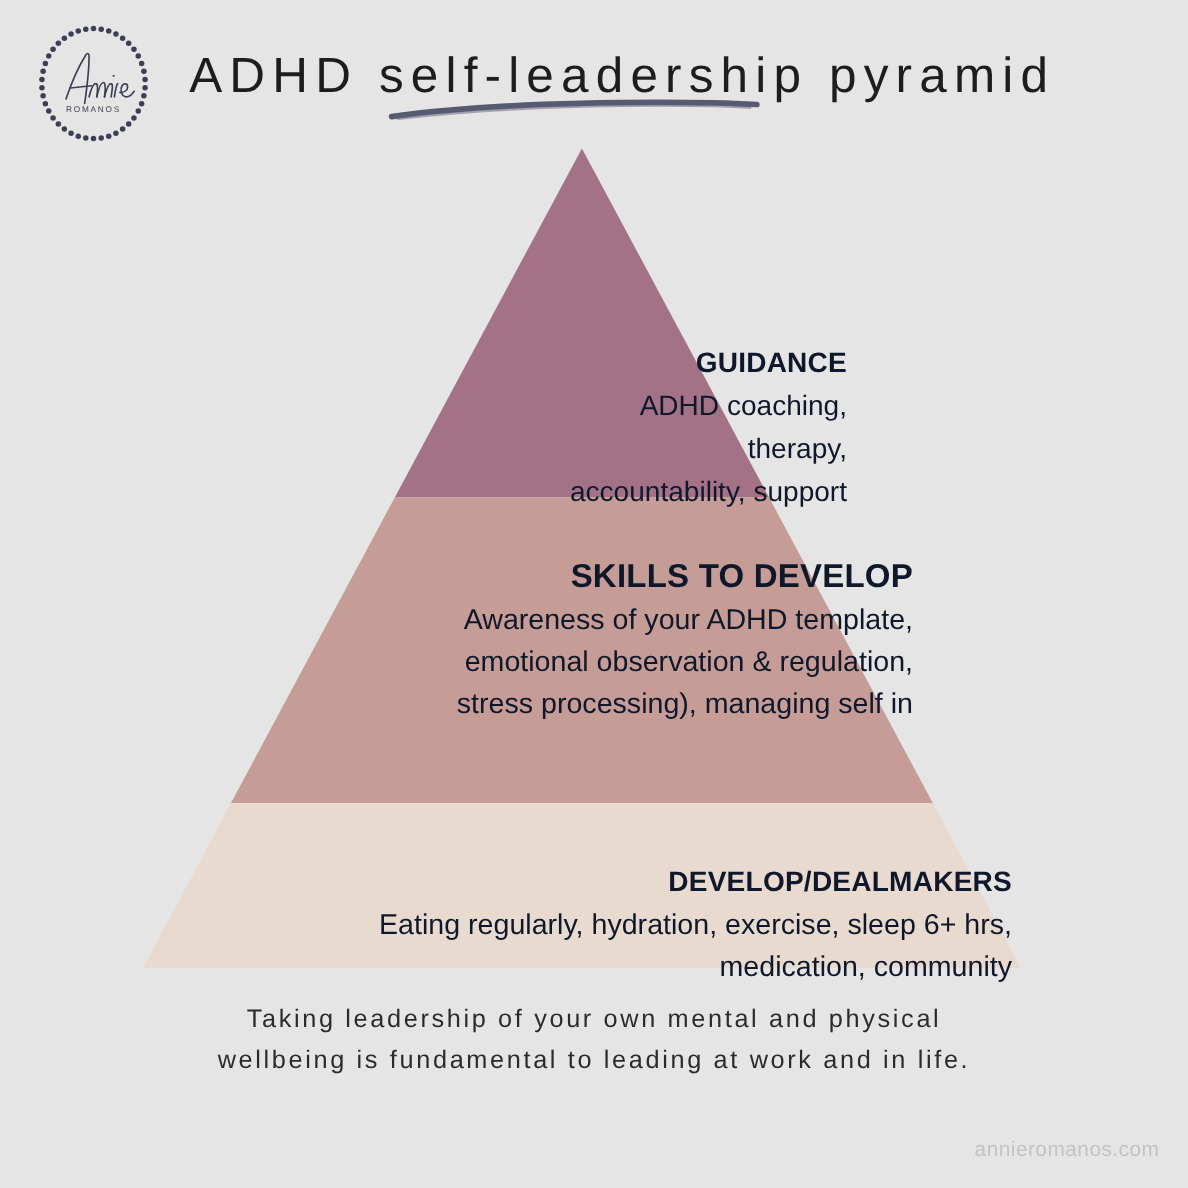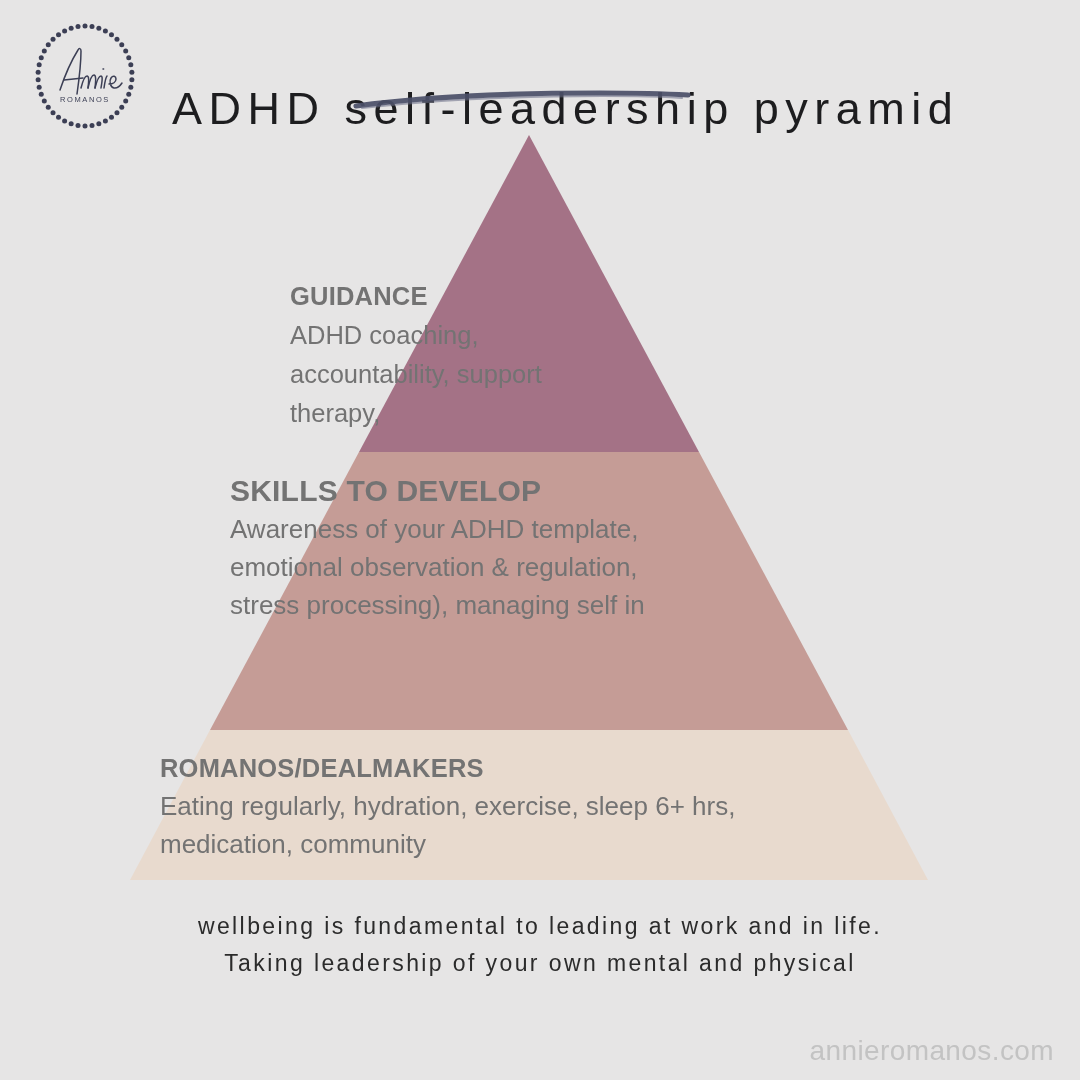--- a/index.html
+++ b/index.html
@@ -37,21 +37,20 @@
     position: absolute;
     left: 172px;
     top: 44px;
     width: 820px;
     font-size: 45px;
     font-weight: 300;
     letter-spacing: 6.5px;
     color: #1d1d1f;
     white-space: nowrap;
     line-height: 1.1;
-    margin-top: 40px;
   }
 
   .title-underline {
     position: absolute;
     left: 352px;
     top: 86px;
     width: 340px;
     height: 26px;
   }
 
@@ -60,23 +59,24 @@
     position: absolute;
     left: 0;
     top: 0;
     width: 1080px;
     height: 1080px;
     pointer-events: none;
   }
 
   .tier-text {
     position: absolute;
-    text-align: left;
-    color: #737373;
+    text-align: right;
+    color: #0f172a;
     pointer-events: auto;
+    margin-top: 34px;
   }
   .tier-heading {
     font-weight: bold;
     display: block;
   }
   .tier-body {
     display: block;
     font-weight: 400;
   }
 
@@ -123,21 +123,21 @@
     line-height: 37px;
     color: #2b2b2b;
   }
   .caption-line { display: block; }
 
   
   .footer-url {
     position: absolute;
     right: 26px;
     top: 1035px;
-    font-size: 28px;
+    font-size: 19px;
     font-weight: 300;
     letter-spacing: 0.4px;
     color: #c3c3c3;
   }
 </style>
 </head>
 <body>
 
 <div class="header">
 
@@ -215,35 +215,35 @@
   <polygon id="tier1-shape" points="529,135 359,452 699,452" fill="#a47286"></polygon>
 
   <polygon id="tier2-shape" points="359,452 699,452 848,730 210,730" fill="#c59c96"></polygon>
 
   <polygon id="tier3-shape" points="210,730 848,730 928,880 130,880" fill="#e8dace"></polygon>
 </svg>
 
 <div class="tier-text" id="tier1-text">
   <span class="tier-heading">GUIDANCE</span>
   <span class="tier-body">ADHD coaching,</span>
+  <span class="tier-body">therapy,</span>
   <span class="tier-body">accountability, support</span>
-  <span class="tier-body">therapy,</span>
 </div>
 
 <div class="tier-text" id="tier2-text">
   <span class="tier-heading">SKILLS TO DEVELOP</span>
   <span class="tier-body">Awareness of your ADHD template,</span>
   <span class="tier-body">emotional observation &amp; regulation,</span>
   <span class="tier-body">stress processing), managing self in</span>
 </div>
 
 <div class="tier-text" id="tier3-text">
-  <span class="tier-heading">ROMANOS/DEALMAKERS</span>
+  <span class="tier-heading">DEVELOP/DEALMAKERS</span>
   <span class="tier-body">Eating regularly, hydration, exercise, sleep 6+ hrs,</span>
   <span class="tier-body">medication, community</span>
 </div>
 
 <div class="caption">
+  <span class="caption-line">Taking leadership of your own mental and physical</span>
   <span class="caption-line">wellbeing is fundamental to leading at work and in life.</span>
-  <span class="caption-line">Taking leadership of your own mental and physical</span>
 </div>
 
 <div class="footer-url">annieromanos.com</div>
 
 </body></html>

